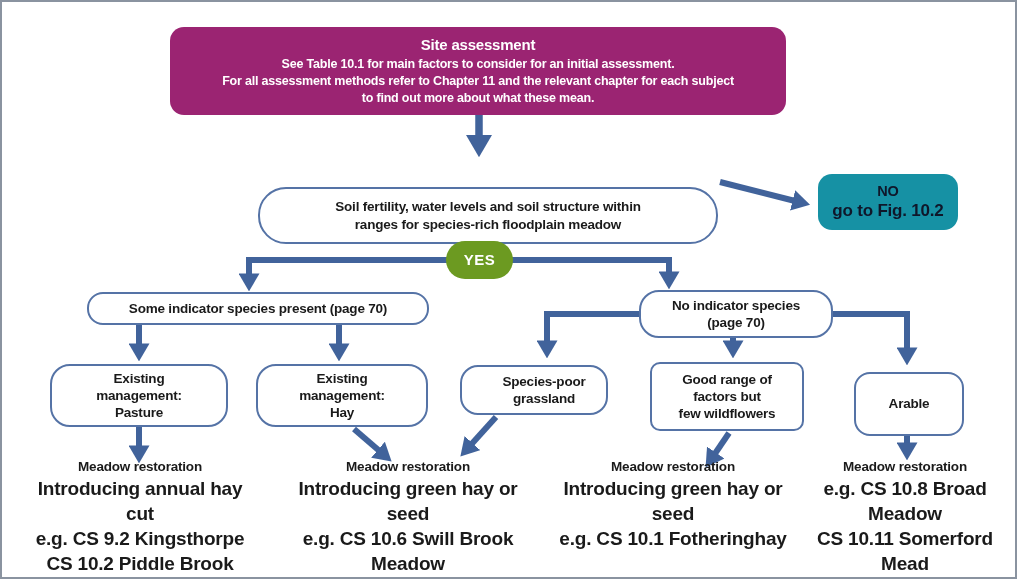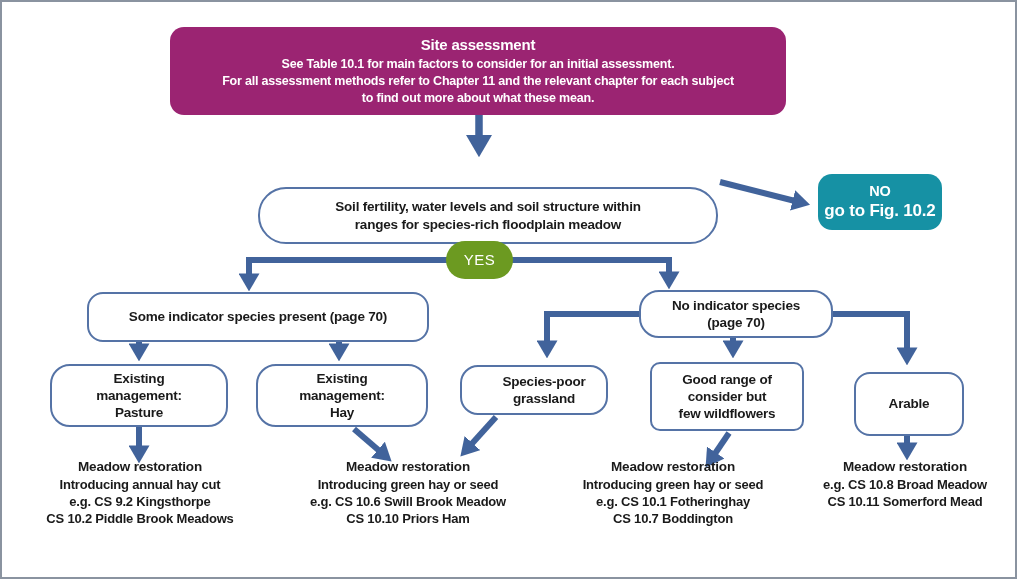--- a/index.html
+++ b/index.html
@@ -18,36 +18,36 @@
   #ah path{fill:var(--arrow); stroke:none;}
   .node{position:absolute; box-sizing:border-box; display:flex; flex-direction:column;
     justify-content:center; align-items:center; text-align:right;
     letter-spacing:-0.2px; line-height:1.28;}
   .rbox{background:#fff; border:2.5px solid var(--node-border); font-weight:700; font-size:13.5px;}
   .site{left:168px; top:25px; width:616px; height:88px; border-radius:14px;
     background:var(--purple); color:#fff; font-weight:700;}
   .site .t{font-size:15px; margin-bottom:2px;}
   .site .l{font-size:12.5px; font-weight:600; line-height:1.38;}
   .soil{left:256px; top:153px; width:460px; height:57px; border-radius:28px;margin-top:32px;}
-  .nobox{left:816px; top:172px; width:124px; height:56px; border-radius:14px;
-    background:var(--teal); color:#ffffff; font-weight:700;}
+  .nobox{left:816px; top:172px; width:140px; height:56px; border-radius:14px;
+    background:var(--teal); color:#0f172a; font-weight:700;}
   .nobox .t{font-size:14.5px;}
   .nobox .s{font-size:17px;}
   .yes{left:444px; top:239px; width:67px; height:38px; border-radius:19px;
-    background:var(--green); color:#fff; font-weight:400; font-size:15px; letter-spacing:0.5px;}
-  .someind{left:85px; top:290px; width:342px; height:50px; border-radius:16px;}
+    background:var(--green); color:#fff; font-weight:700; font-size:15px; letter-spacing:0.5px;}
+  .someind{left:85px; top:290px; width:342px; height:33px; border-radius:16px;}
   .noind{left:637px; top:288px; width:194px; height:48px; border-radius:20px;}
   .pasture{left:48px; top:362px; width:178px; height:63px; border-radius:20px;}
   .hay{left:254px; top:362px; width:172px; height:63px; border-radius:20px;}
   .spoor{left:458px; top:363px; width:148px; height:50px; border-radius:18px;padding-left:20px;}
   .goodr{left:648px; top:360px; width:154px; height:69px; border-radius:10px;}
   .arable{left:852px; top:370px; width:110px; height:64px; border-radius:16px;}
   .outcome{position:absolute; top:456px; text-align:center; letter-spacing:-0.2px; line-height:1.32;}
   .outcome .t{font-weight:700; font-size:13.5px;}
-  .outcome .l{font-weight:600; font-size:13px;}
+  .outcome .l{font-weight:600; font-size:19px;}
   .o1{left:22px; width:232px;}
   .o2{left:288px; width:236px;}
   .o3{left:556px; width:230px;}
   .o4{left:790px; width:226px;}
 </style>
 </head>
 <body>
 
 <div id="figure">
 
@@ -114,21 +114,21 @@
     <div>Hay</div>
   </div>
 
   <div class="node rbox spoor">
     <div>Species-poor</div>
     <div>grassland</div>
   </div>
 
   <div class="node rbox goodr">
     <div>Good range of</div>
-    <div>consider but</div>
+    <div>factors but</div>
     <div>few wildflowers</div>
   </div>
 
   <div class="node rbox arable">
     <div>Arable</div>
   </div>
 
   <div class="outcome o1">
     <div class="t">Meadow restoration</div>
     <div class="l">Introducing annual hay cut</div>
@@ -140,21 +140,20 @@
     <div class="t">Meadow restoration</div>
     <div class="l">Introducing green hay or seed</div>
     <div class="l">e.g. CS 10.6 Swill Brook Meadow</div>
     <div class="l">CS 10.10 Priors Ham</div>
   </div>
 
   <div class="outcome o3">
     <div class="t">Meadow restoration</div>
     <div class="l">Introducing green hay or seed</div>
     <div class="l">e.g. CS 10.1 Fotheringhay</div>
-    <div class="l">CS 10.7 Boddington</div>
   </div>
 
   <div class="outcome o4">
     <div class="t">Meadow restoration</div>
     <div class="l">e.g. CS 10.8 Broad Meadow</div>
     <div class="l">CS 10.11 Somerford Mead</div>
   </div>
 
 </div>
 

